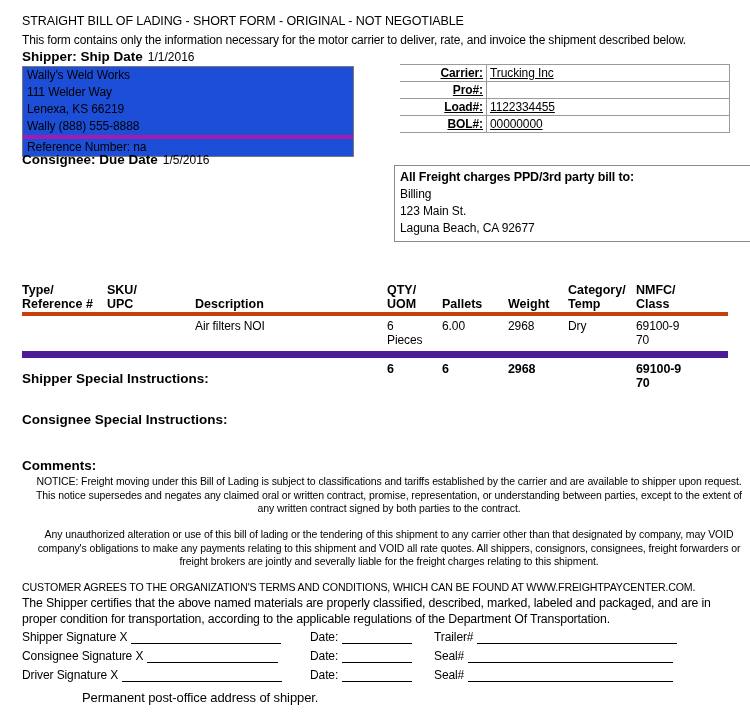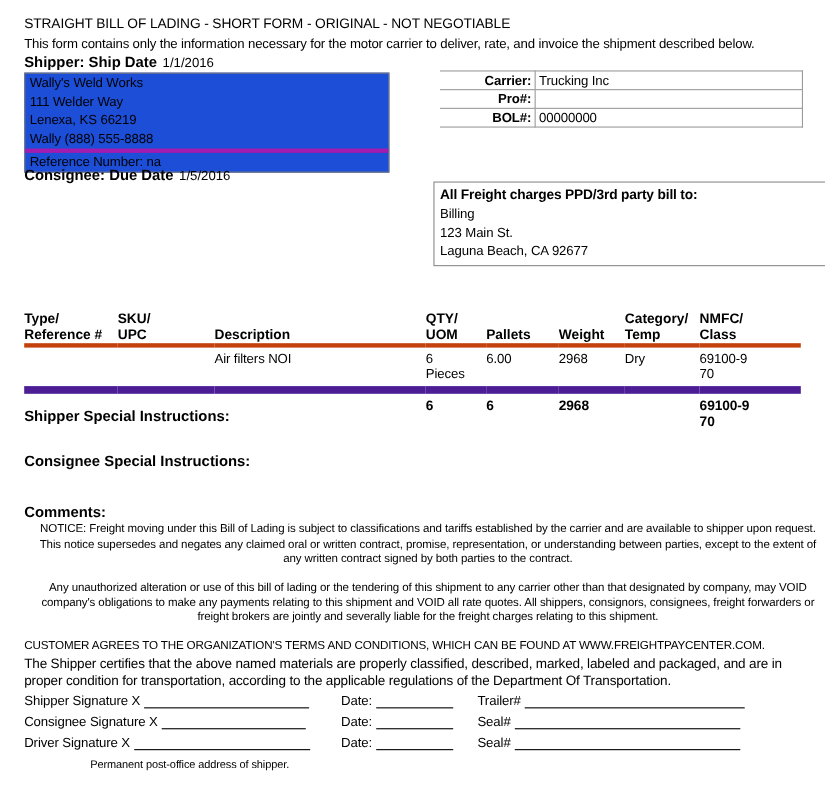--- a/index.html
+++ b/index.html
@@ -79,20 +79,21 @@
 
   
   .carrier-table {
     position: absolute;
     left: 400px;
     top: 64px;
     width: 330px;
     border-collapse: collapse;
     font-size: 12px;
     table-layout: fixed;
+    text-decoration: underline;
   }
   .carrier-table td {
     border: 1px solid #9a9a9a;
     height: 16px;
     line-height: 16px;
     padding: 0 3px;
     white-space: nowrap;
     letter-spacing: -0.1px;
   }
   .carrier-table td.lbl {
@@ -237,21 +238,21 @@
     vertical-align: bottom;
     height: 11px;
   }
   .sig-col-a { position: absolute; left: 0px; }
   .sig-col-b { position: absolute; left: 288px; }
   .sig-col-c { position: absolute; left: 412px; }
   .permanent {
     position: absolute;
     left: 82px;
     top: 690px;
-    font-size: 10px;
+    font-size: 13px;
     letter-spacing: -0.1px;
     white-space: nowrap;
   }
 </style>
 </head>
 <body>
 
 <div class="page">
 
   <div class="doc-title">STRAIGHT BILL OF LADING - SHORT FORM - ORIGINAL - NOT NEGOTIABLE</div>
@@ -270,20 +271,24 @@
 
   <table class="carrier-table">
     <tbody>
       <tr>
         <td class="lbl">Carrier:</td>
         <td class="val">Trucking Inc</td>
       </tr>
       <tr>
         <td class="lbl">Pro#:</td>
         <td class="val"></td>
+      </tr>
+      <tr>
+        <td class="lbl">Load#:</td>
+        <td class="val">1122334455</td>
       </tr>
       <tr>
         <td class="lbl">BOL#:</td>
         <td class="val">00000000</td>
       </tr>
     </tbody>
   </table>
 
   <div class="cap" style="left:22px; top:152px;">
     <span>Consignee: Due Date</span><span class="date">1/5/2016</span>

